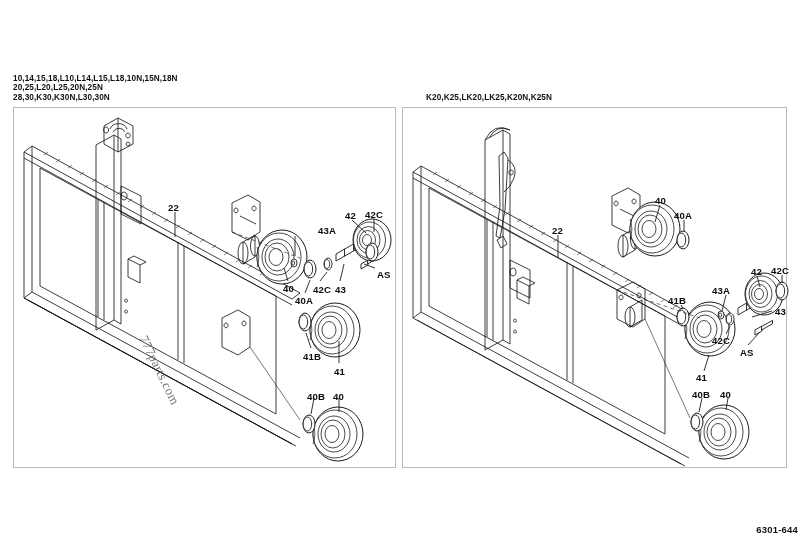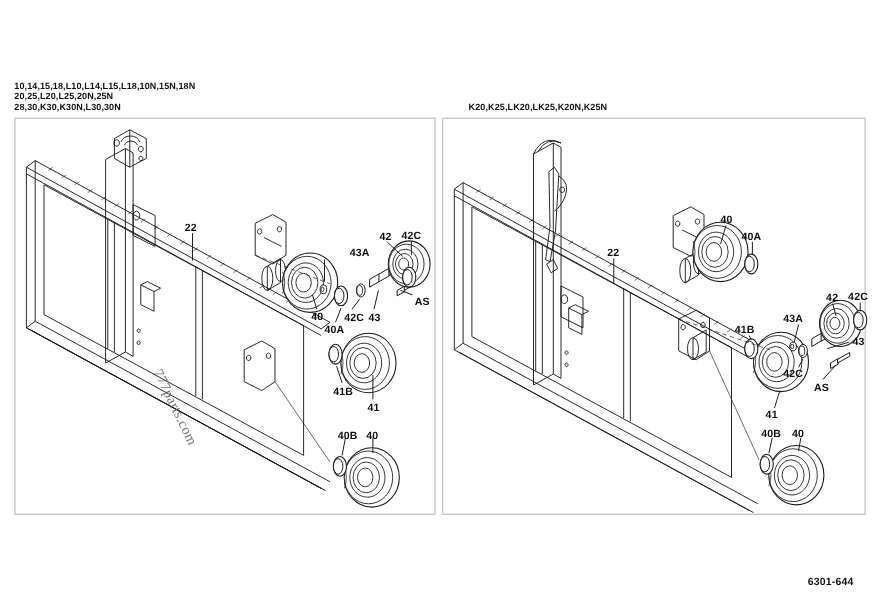--- a/index.html
+++ b/index.html
@@ -13,21 +13,21 @@
   #hdr-left{left:13px;top:74px;}
   #hdr-right{left:426px;top:93px;}
 
   
   .panel{position:absolute;border:1px solid #b9b9b9;background:#fff;
          box-sizing:border-box;}
   #panel-left{left:13px;top:107px;width:383px;height:361px;}
   #panel-right{left:402px;top:107px;width:385px;height:361px;}
 
   
-  #drawing-code{position:absolute;right:24px;top:524px;font-weight:bold;
+  #drawing-code{position:absolute;right:2px;top:524px;font-weight:bold;
       font-size:9.5px;letter-spacing:.2px;color:#111;}
 
   
   .lbl{position:absolute;font-weight:bold;font-size:9.6px;letter-spacing:.15px;
        color:#0c0c0c;white-space:nowrap;line-height:1;}
 
   
   #watermark{position:absolute;left:150px;top:333px;
       font-family:"Liberation Serif",serif;font-size:13px;color:#5c5c5c;
       transform:rotate(64deg);transform-origin:left top;white-space:nowrap;

